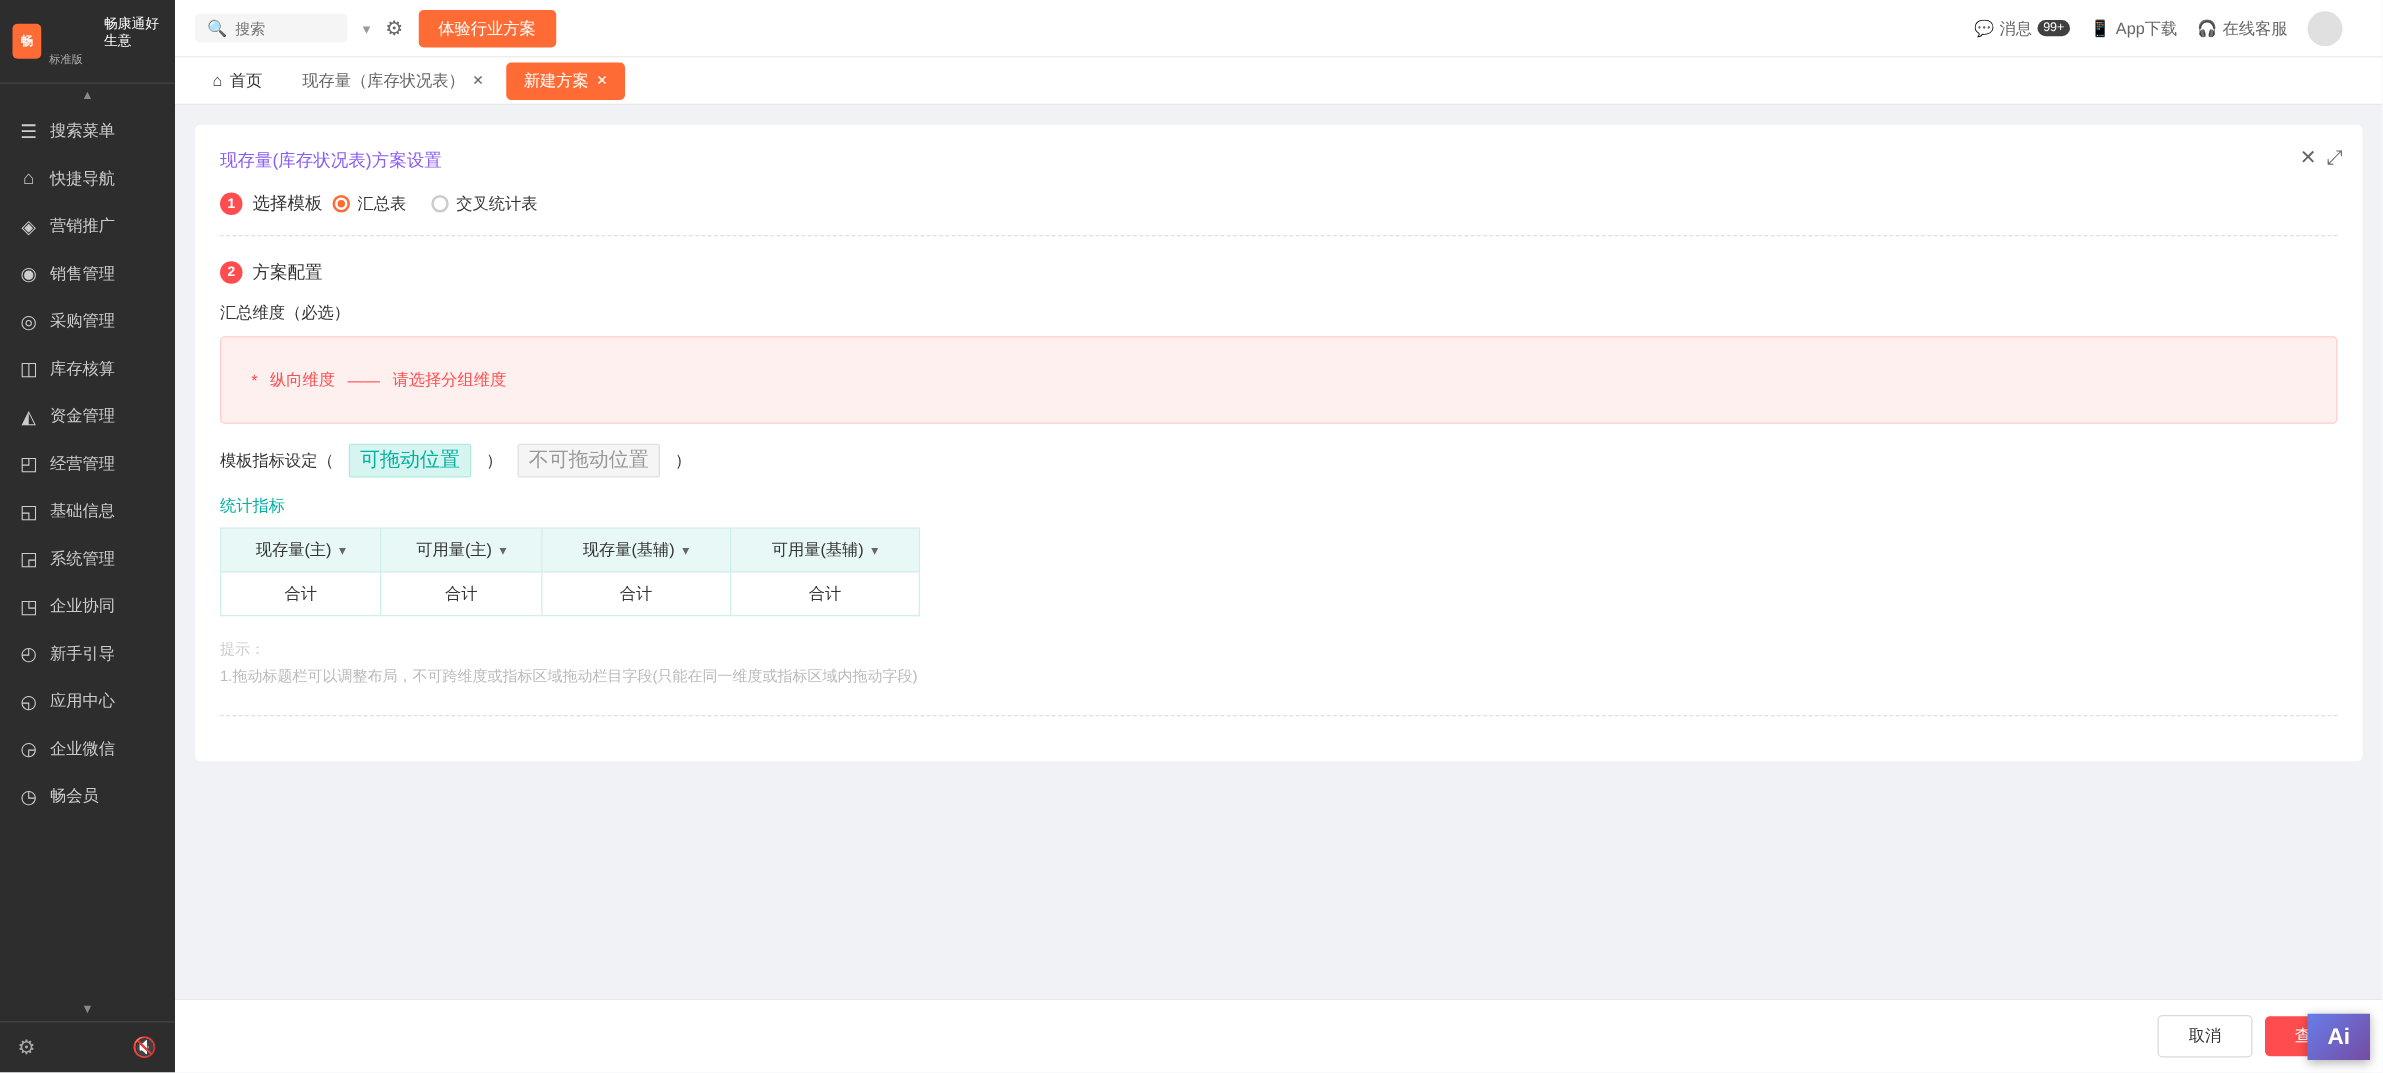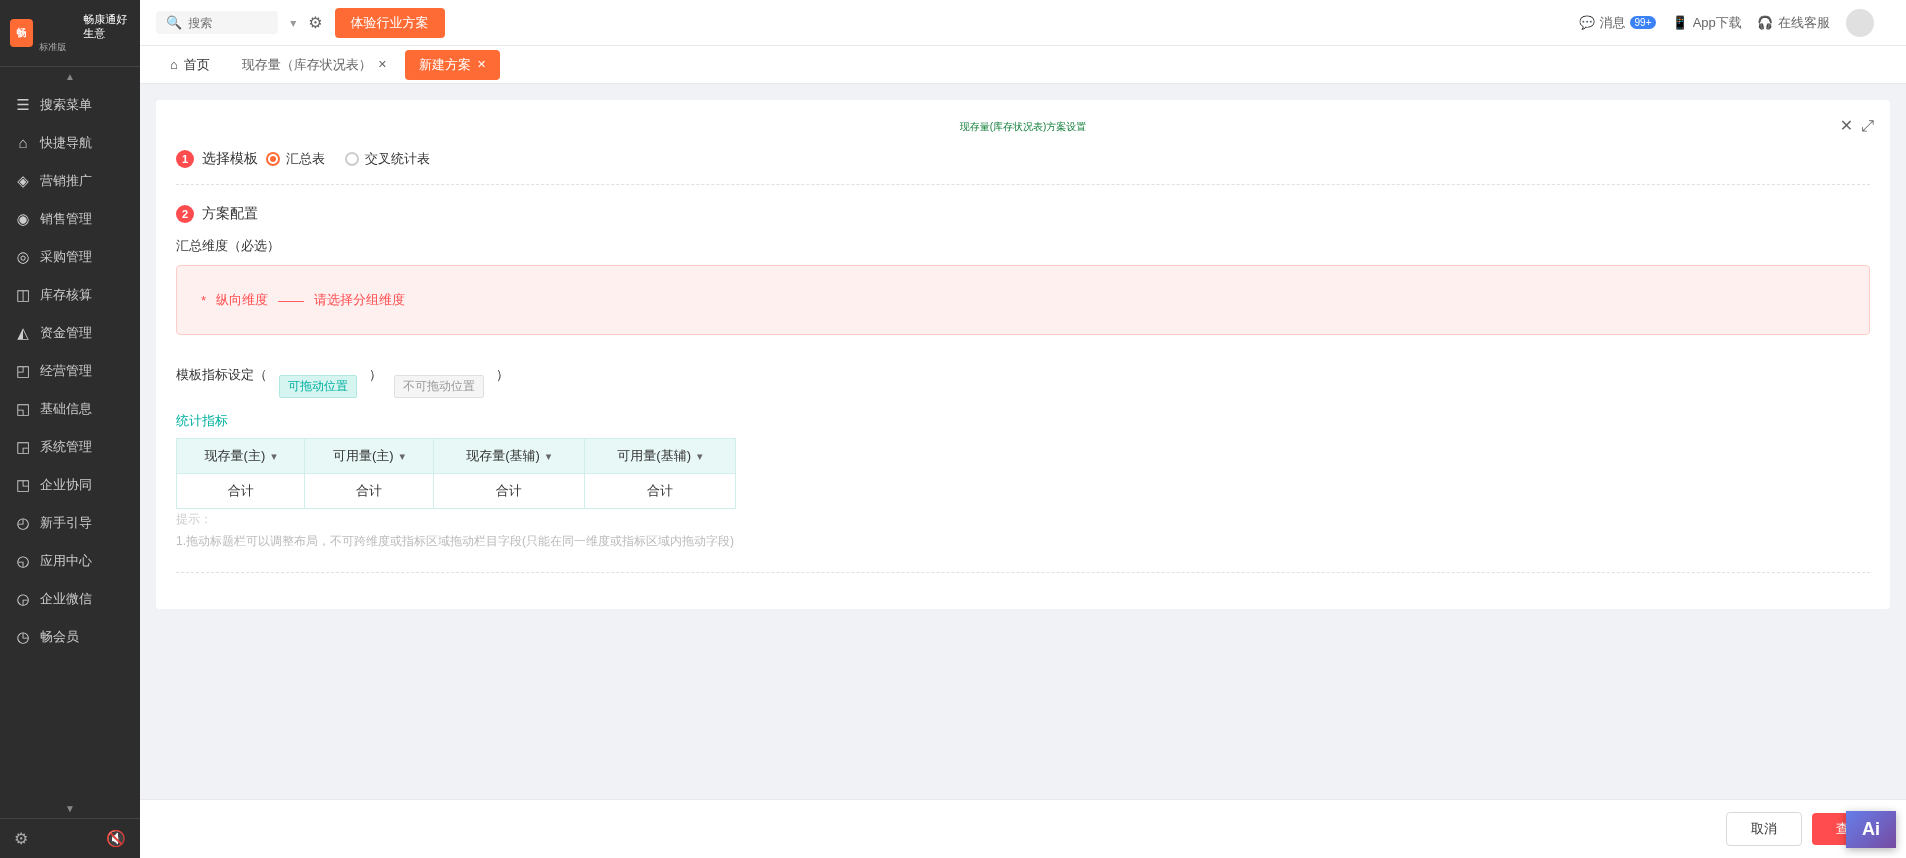--- a/index.html
+++ b/index.html
@@ -74,21 +74,21 @@
     .topbar-gear { font-size: 16px; color: #666; cursor: pointer; }
     .topbar-btn {
       background: #ff6b35; color: #fff; border: none; border-radius: 4px;
       padding: 6px 16px; font-size: 13px; cursor: pointer;
     }
     .topbar-right {
       margin-left: auto; display: flex; align-items: center; gap: 16px;
     }
     .topbar-msg { display: flex; align-items: center; gap: 4px; font-size: 13px; color: #666; cursor: pointer; position: relative; }
     .badge {
-      background: #3b82f6; color: #fff; border-radius: 10px;
+      background: #404040; color: #fff; border-radius: 10px;
       font-size: 10px; padding: 1px 5px; min-width: 18px; text-align: center;
     }
     .topbar-app { display: flex; align-items: center; gap: 4px; font-size: 13px; color: #666; cursor: pointer; }
     .topbar-service { display: flex; align-items: center; gap: 4px; font-size: 13px; color: #666; cursor: pointer; }
     .topbar-avatar { width: 28px; height: 28px; background: #e0e0e0; border-radius: 50%; }
     .topbar-username { font-size: 13px; color: #666; }
 
     
     .tabs {
       background: #fff;
@@ -119,21 +119,21 @@
     }
 
     
     .panel {
       background: #fff;
       border-radius: 4px;
       padding: 20px;
       position: relative;
     }
     .panel-title {
-      font-size: 10px; color: #15803d; margin-bottom: 16px; text-align: center;
+      font-size: 14px; color: #8b5cf6; margin-bottom: 16px;
     }
 
     
     .section { margin-bottom: 20px; }
     .section-header {
       display: flex; align-items: center; gap: 8px;
       margin-bottom: 14px;
     }
     .section-num {
       background: #ff4d4f; color: #fff;
@@ -171,21 +171,21 @@
       min-height: 70px;
       display: flex; align-items: center;
     }
     .pink-box-content { display: flex; align-items: center; gap: 10px; font-size: 13px; color: #ff4d4f; }
     .required-star { color: #ff4d4f; }
 
     
     .indicator-setting { display: flex; align-items: center; gap: 12px; margin-bottom: 14px; font-size: 13px; color: #333; }
     .indicator-tag {
       display: inline-flex; align-items: center; gap: 4px;
-      padding: 2px 8px; border-radius: 2px; font-size: 12px; margin-top: 24px;
+      padding: 2px 8px; border-radius: 2px; font-size: 16px;
     }
     .indicator-tag.draggable { background: #d6f5f0; color: #00b0a0; border: 1px solid #b0e8e2; }
     .indicator-tag.not-draggable { background: #f5f5f5; color: #999; border: 1px solid #e0e0e0; }
 
     
     .stats-label { font-size: 13px; color: #00b0a0; margin-bottom: 8px; font-weight: 500; }
     .stats-table { border: 1px solid #d0eeea; border-collapse: collapse; width: 560px; }
     .stats-table th {
       background: #e8f8f6; padding: 8px 0;
       font-size: 13px; color: #333; font-weight: normal;
@@ -195,21 +195,21 @@
     .stats-table td {
       background: #fff; padding: 8px 16px;
       font-size: 13px; color: #333;
       border: 1px solid #d0eeea;
       text-align: center;
     }
     .col-header { display: flex; align-items: center; justify-content: center; gap: 6px; }
     .chevron-down { font-size: 11px; color: #666; }
 
     
-    .tips { font-size: 12px; color: #bbb; line-height: 1.8; }
+    .tips { font-size: 12px; color: #bbb; margin-top: 16px; line-height: 1.8; }
     .tips-title { color: #ccc; }
 
     
     .checkbox-row { display: flex; align-items: center; gap: 8px; margin-top: 10px; }
     .checkbox-box { width: 14px; height: 14px; border: 1px solid #ccc; border-radius: 2px; cursor: pointer; }
 
     
     .bottom-bar {
       background: #fff;
       border-top: 1px solid #e8e8e8;

